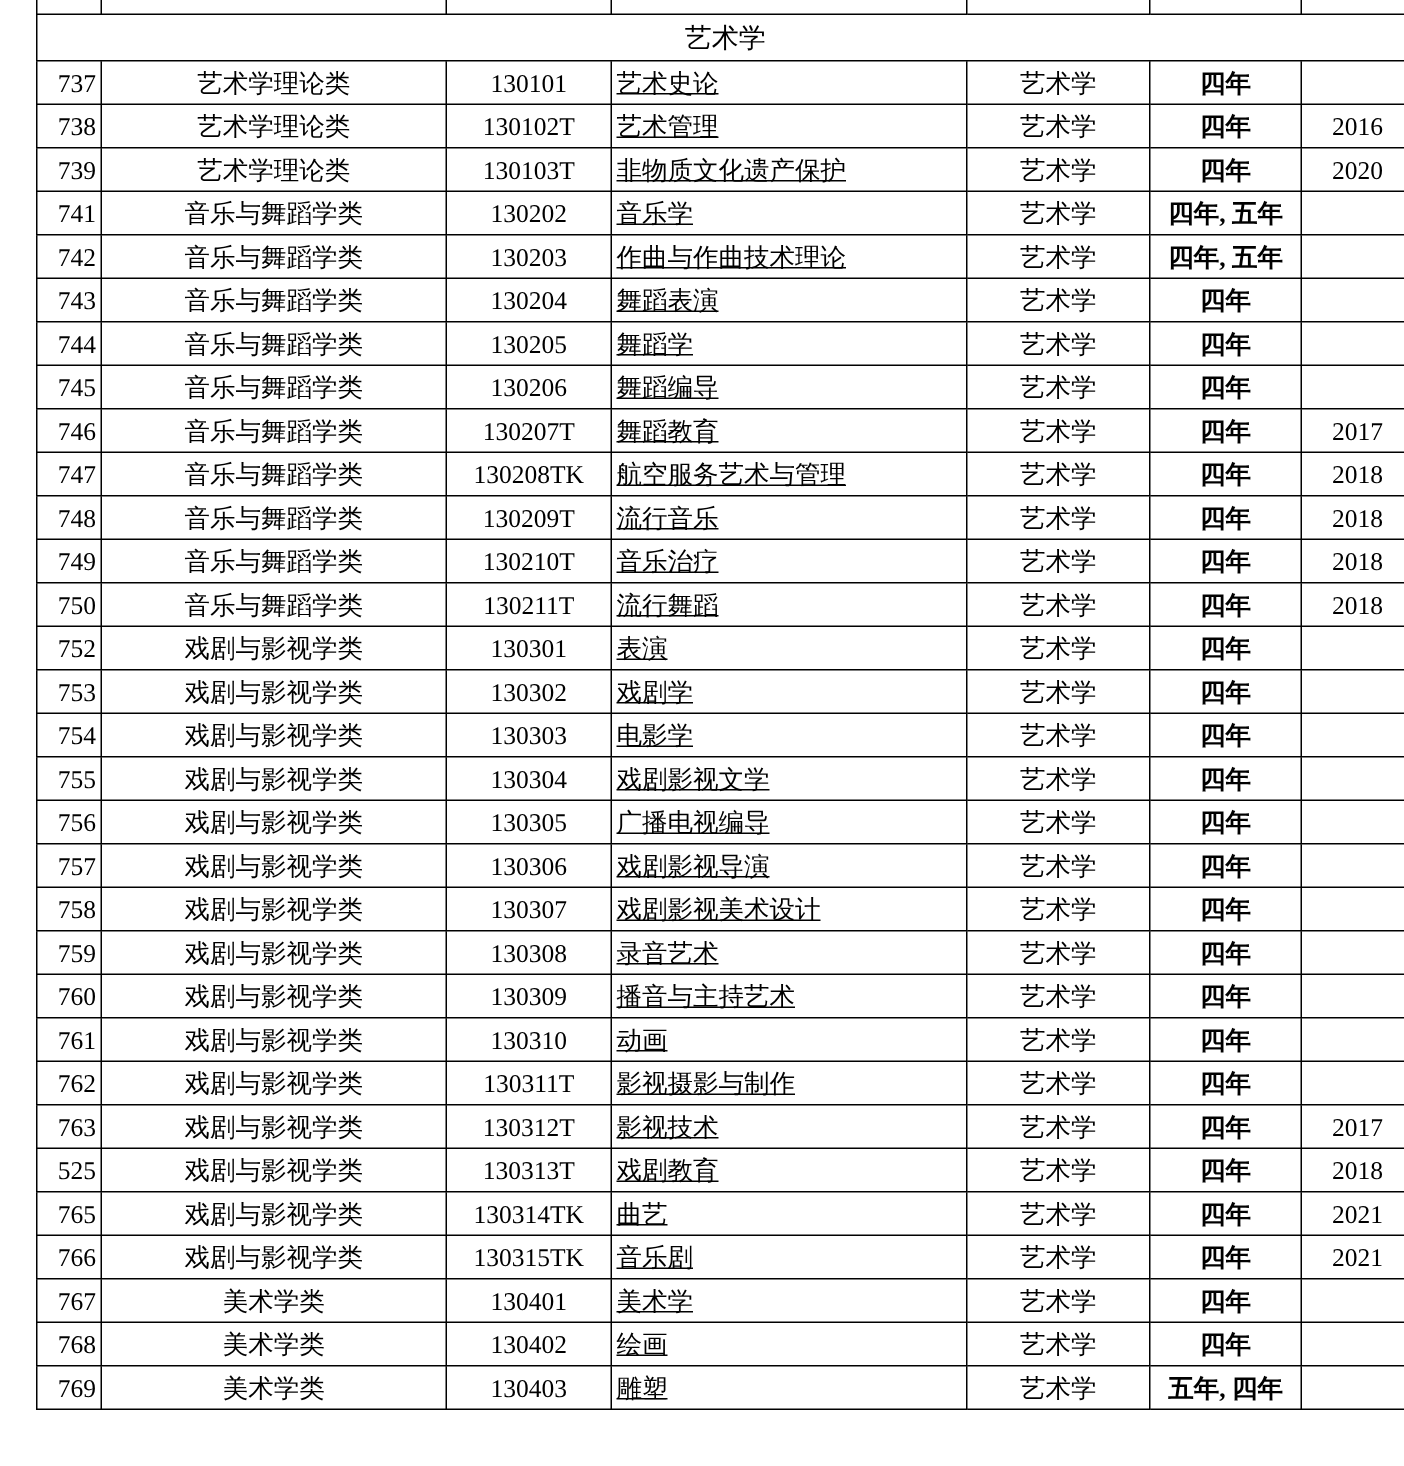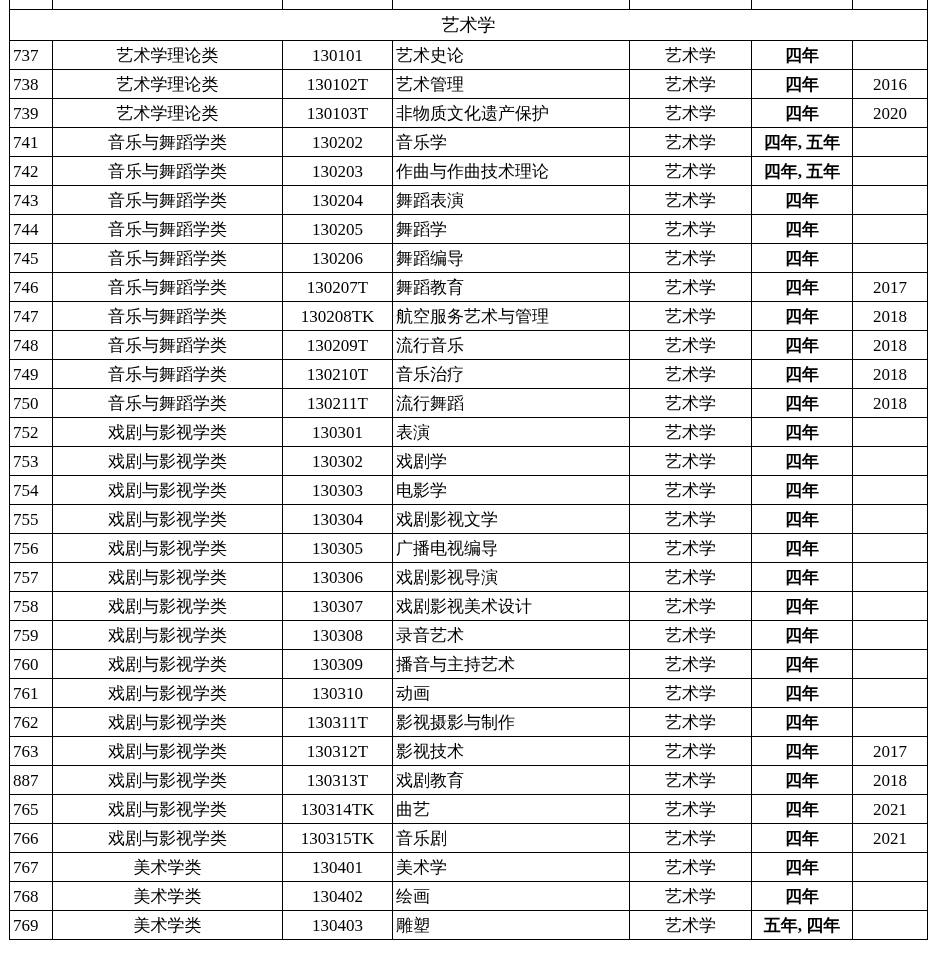--- a/index.html
+++ b/index.html
@@ -12,20 +12,21 @@
     height: 977px;
     font-family: "Liberation Serif", "DejaVu Serif", serif;
     color: #000000;
     overflow: hidden;
   }
   .page {
     width: 936px;
     height: 701px;
     position: relative;
     box-sizing: border-box;
+    padding-left: 15px;
   }
   table.major-table {
     border-collapse: collapse;
     width: 918px;
     margin-left: 9px;
     table-layout: fixed;
   }
   table.major-table td {
     border: 1px solid #000000;
     font-size: 17px;
@@ -38,24 +39,24 @@
   }
   
   col.c-no    { width: 43px; }
   col.c-cat   { width: 230px; }
   col.c-code  { width: 110px; }
   col.c-name  { width: 237px; }
   col.c-disc  { width: 122px; }
   col.c-years { width: 101px; }
   col.c-year  { width: 75px; }
 
-  td.no    { text-align: left; padding-left: 5px; }
+  td.no    { text-align: right; padding-left: 5px; }
   td.cat   { text-align: center; padding-left: 6px; }
   td.code  { text-align: center; padding-left: 8px; }
-  td.name  { text-align: left; padding-left: 6px; }
+  td.name  { text-align: left; padding-left: 6px; text-decoration: underline; }
   td.disc  { text-align: center; }
   td.years { text-align: center; font-weight: bold; }
   td.year  { text-align: center; }
 
   
   tr.partial-top td {
     height: 9px;
     padding: 0;
     border-top: none;
   }
@@ -312,21 +313,21 @@
         <tr>
           <td class="no">763</td>
           <td class="cat">戏剧与影视学类</td>
           <td class="code">130312T</td>
           <td class="name">影视技术</td>
           <td class="disc">艺术学</td>
           <td class="years">四年</td>
           <td class="year">2017</td>
         </tr>
         <tr>
-          <td class="no">887</td>
+          <td class="no">525</td>
           <td class="cat">戏剧与影视学类</td>
           <td class="code">130313T</td>
           <td class="name">戏剧教育</td>
           <td class="disc">艺术学</td>
           <td class="years">四年</td>
           <td class="year">2018</td>
         </tr>
         <tr>
           <td class="no">765</td>
           <td class="cat">戏剧与影视学类</td>

